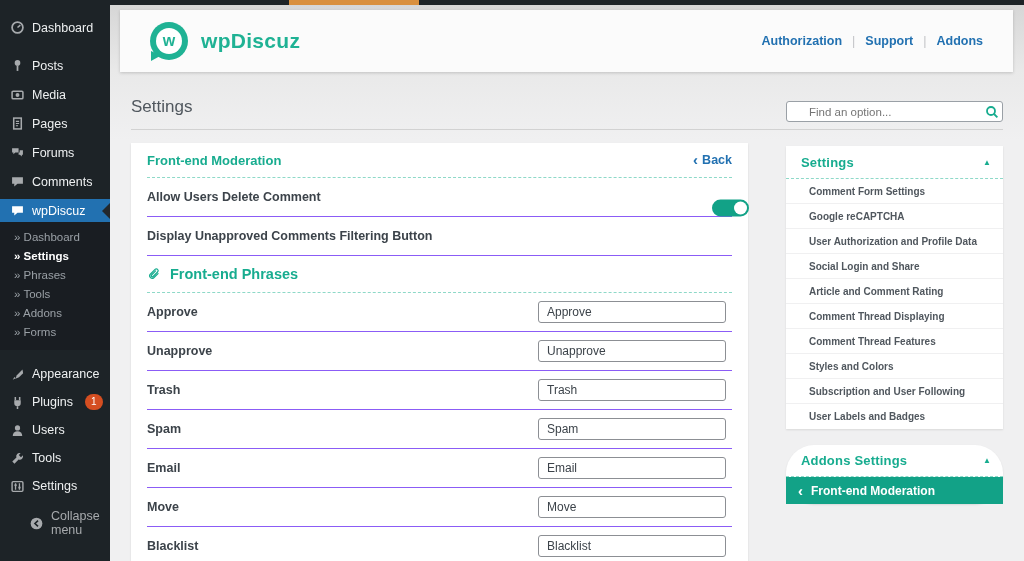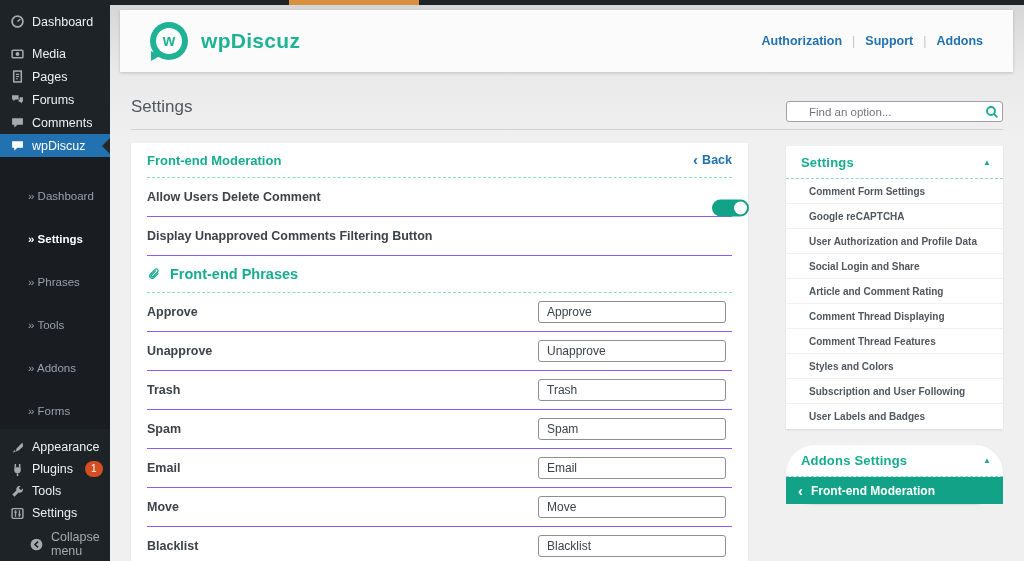--- a/index.html
+++ b/index.html
@@ -4,31 +4,31 @@
 <style>
   * { margin:0; padding:0; box-sizing:border-box; }
   html,body { width:1024px; height:561px; overflow:hidden;
     font-family:"Liberation Sans", sans-serif; background:#f0f0f1; }
 
   
   #sidebar { position:absolute; left:0; top:0; width:110px; height:561px;
     background:#1d2327; color:#eef0f1; z-index:5; }
   .menu-list { list-style:none; padding-top:10px; }
   .menu-item { height:23px; display:flex; align-items:center; gap:8px;
-    padding:0 8px 0 10px; font-size:12.5px; color:#eef0f1; cursor:pointer; position:relative; }
+    padding:0 8px 0 10px; font-size:12.5px; color:#eef0f1; cursor:pointer; position:relative;margin-top:6px; }
   .menu-item .mi { width:14px; height:14px; flex:0 0 14px; display:flex; align-items:center; justify-content:center; }
   .menu-item svg { display:block; }
   .sep { height:9px; }
   .menu-item.active { background:#2271b1; color:#fff; }
   .menu-item.active::after { content:""; position:absolute; right:0; top:50%;
     margin-top:-8px; border-top:8px solid transparent; border-bottom:8px solid transparent;
     border-right:8px solid #23282d; }
   #submenu { background:#191d22; padding:6px 0 8px 0; list-style:none; }
-  #submenu li { height:19px; line-height:19px; padding-left:28px; font-size:11.5px;
-    color:#9aa0a6; cursor:pointer;margin-top:24px; }
+  #submenu li { height:19px; line-height:19px; padding-left:14px; font-size:11.5px;
+    color:#9aa0a6; cursor:pointer; }
   #submenu li.active { color:#ffffff; font-weight:bold; }
   .lower .menu-item { height:22px; }
   .badge { background:#d54e21; color:#fff; font-size:10px; line-height:10px;
     border-radius:9px; padding:3px 6px; margin-left:4px; }
   .collapse-item { color:#a7aaad; height:22px;padding-left:29px; }
 
   
   #content { position:absolute; left:110px; top:0; right:0; bottom:0;
     background:linear-gradient(180deg,#d6d6d6 5px,#e9e9e9 70px,#f0f0f1 140px); }
   #topstrip { position:absolute; left:0; top:0; right:0; height:5px; background:#1d2327; }
@@ -117,20 +117,29 @@
             <circle cx="6" cy="6" r="5" fill="none" stroke="#a7aaad" stroke-width="1.6"></circle>
             <path d="M6 6L8.6 3.8" stroke="#a7aaad" stroke-width="1.4"></path>
           </svg>
       </span>
         <span>Dashboard</span>
     </li>
     <li class="sep"></li>
     <li class="menu-item">
       <span class="mi">
         <svg width="13" height="13" viewBox="0 0 12 12">
+            <circle cx="6" cy="3.6" r="2.6" fill="#a7aaad"></circle>
+            <path d="M6 6v5" stroke="#a7aaad" stroke-width="1.6"></path>
+          </svg>
+      </span>
+        <span>Posts</span>
+    </li>
+    <li class="menu-item">
+      <span class="mi">
+        <svg width="13" height="13" viewBox="0 0 12 12">
             <rect x="1" y="3" width="10" height="7" rx="1" fill="none" stroke="#a7aaad" stroke-width="1.4"></rect>
             <circle cx="6" cy="6.5" r="1.8" fill="#a7aaad"></circle>
           </svg>
       </span>
         <span>Media</span>
     </li>
     <li class="menu-item">
       <span class="mi">
         <svg width="13" height="13" viewBox="0 0 12 12">
             <rect x="2.5" y="1" width="7" height="10" fill="none" stroke="#a7aaad" stroke-width="1.4"></rect>
@@ -186,20 +195,29 @@
     <li class="menu-item">
       <span class="mi">
         <svg width="13" height="13" viewBox="0 0 12 12">
             <path d="M4 1v3M8 1v3" stroke="#a7aaad" stroke-width="1.4"></path>
             <path d="M3 4h6v2.5a3 3 0 0 1-6 0z" fill="#a7aaad"></path>
             <path d="M6 9.5V12" stroke="#a7aaad" stroke-width="1.4"></path>
           </svg>
       </span>
         <span>Plugins</span>
       <span class="badge">1</span>
+    </li>
+    <li class="menu-item">
+      <span class="mi">
+        <svg width="13" height="13" viewBox="0 0 12 12">
+            <circle cx="6" cy="3.6" r="2.4" fill="#a7aaad"></circle>
+            <path d="M1.6 11a4.4 4.4 0 0 1 8.8 0z" fill="#a7aaad"></path>
+          </svg>
+      </span>
+        <span>Users</span>
     </li>
     <li class="menu-item">
       <span class="mi">
         <svg width="13" height="13" viewBox="0 0 12 12">
             <path d="M10.9 3.1a3 3 0 0 1-3.9 3.9L3.2 10.8 1.2 8.8 5 5A3 3 0 0 1 8.9 1.1L7.2 2.8l2 2z" fill="#a7aaad"></path>
           </svg>
       </span>
         <span>Tools</span>
     </li>
     <li class="menu-item">

